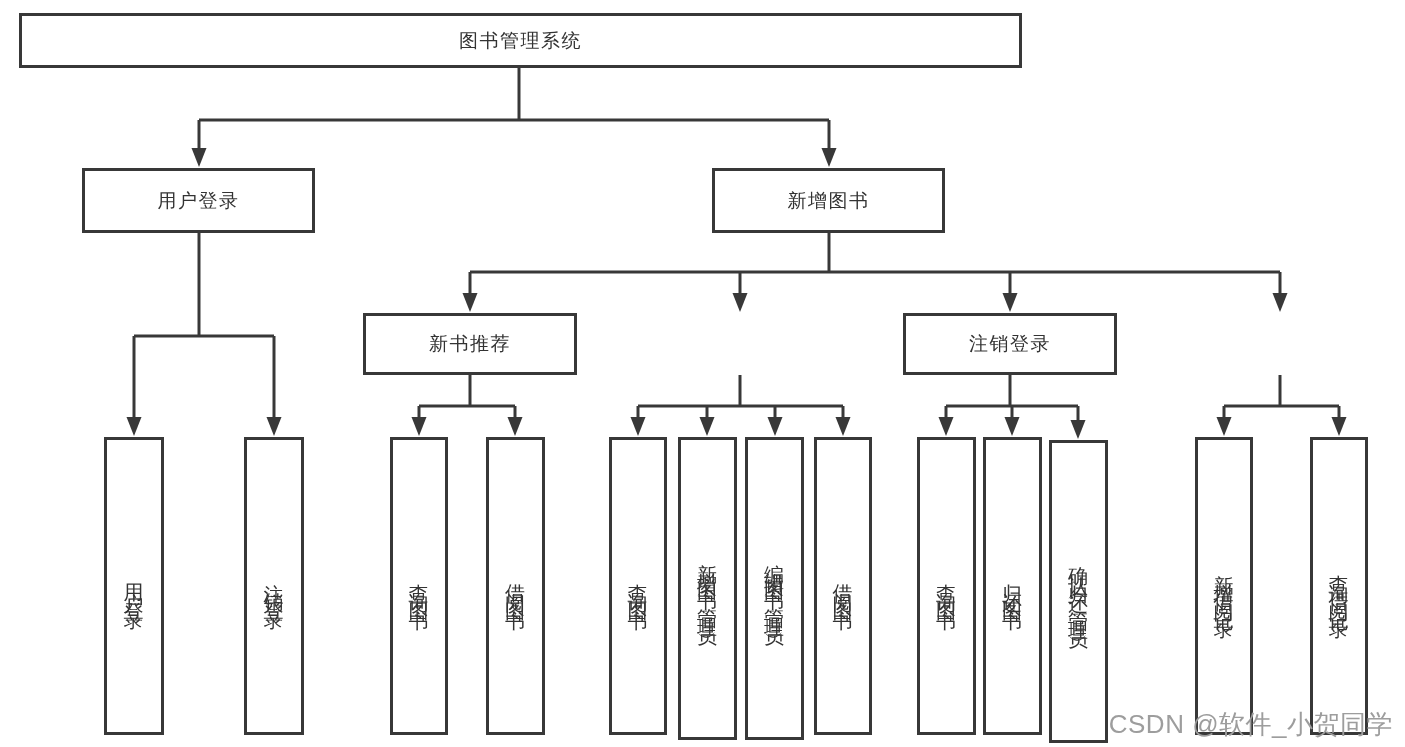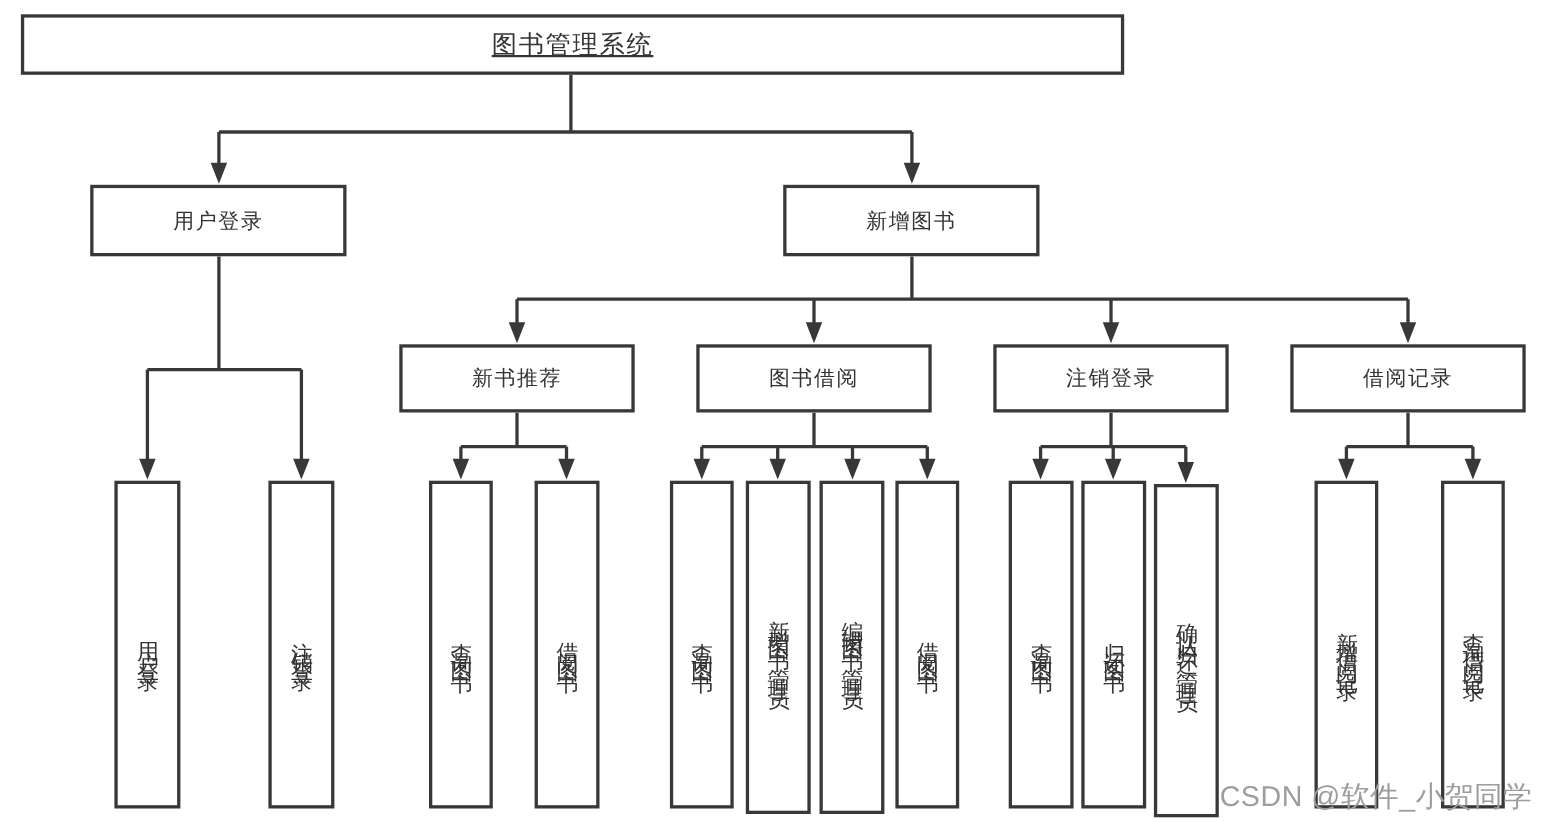--- a/index.html
+++ b/index.html
@@ -16,21 +16,21 @@
     box-sizing:border-box;
     border:3px solid #383838;
     background:#ffffff;
     display:flex;
     align-items:center;
     justify-content:center;
     z-index:2;
     color:#333333;
   }
   .hnode{font-size:19px;letter-spacing:1.5px;}
-  .root{font-size:23px;letter-spacing:1.5px;text-decoration:underline;}
+  .root{font-size:19px;letter-spacing:1.5px;}
   .leaf{top:437px;height:298px;}
   .vtext{
     writing-mode:vertical-rl;
     text-orientation:mixed;
     font-size:20px;
     letter-spacing:9px;
     line-height:1.0;
     white-space:nowrap;
   }
   .watermark{
@@ -121,28 +121,22 @@
   <div class="node hnode" style="left:82px;top:168px;width:233px;height:65px">
     <span>用户登录</span>
   </div>
   <div class="node hnode" style="left:712px;top:168px;width:233px;height:65px">
     <span>新增图书</span>
   </div>
 
   <div class="node hnode" style="left:363px;top:313px;width:214px;height:62px">
     <span>新书推荐</span>
   </div>
-  <div class="node hnode" style="left:633px;top:313px;width:214px;height:62px">
-    <span>图书借阅</span>
-  </div>
   <div class="node hnode" style="left:903px;top:313px;width:214px;height:62px">
     <span>注销登录</span>
-  </div>
-  <div class="node hnode" style="left:1173px;top:313px;width:214px;height:62px">
-    <span>借阅记录</span>
   </div>
 
   <div class="node leaf" style="left:104px;width:60px">
     <span class="vtext">用户登录</span>
   </div>
   <div class="node leaf" style="left:244px;width:60px">
     <span class="vtext">注销登录</span>
   </div>
 
   <div class="node leaf" style="left:390px;width:58px">

